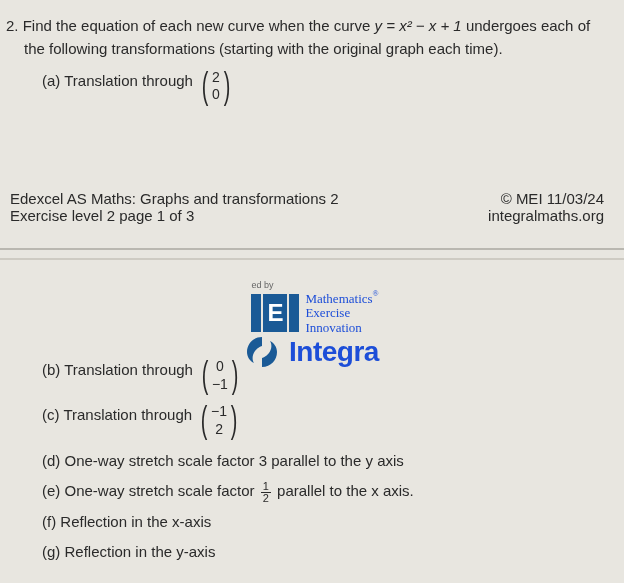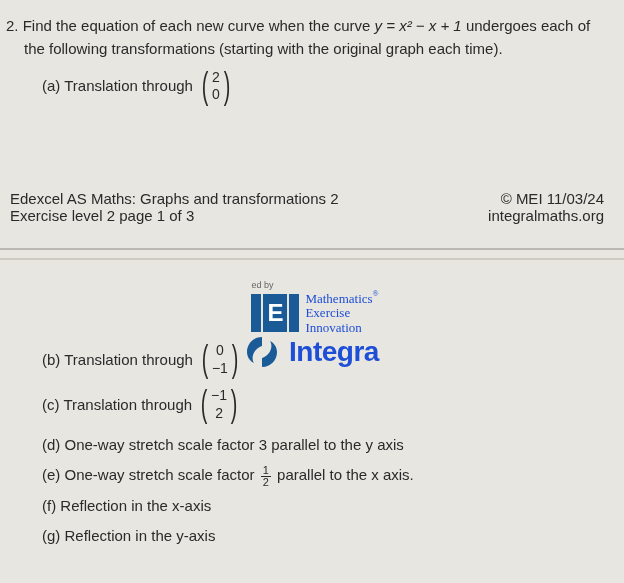--- a/index.html
+++ b/index.html
@@ -21,21 +21,21 @@
   padding-left: 24px;
   text-indent: -18px;
   margin-bottom: 8px;
 }
 .sub-item {
   font-size: 15px;
   line-height: 1.6;
   padding-left: 42px;
   margin-top: 6px;
   display: flex;
-  align-items: center;
+  align-items: flex-start;
   gap: 6px;
 }
 .sub-item-block {
   font-size: 15px;
   line-height: 1.75;
   padding-left: 42px;
   margin-top: 4px;
 }
 .vector {
   display: inline-flex;
@@ -141,21 +141,21 @@
 }
 .integral-mark svg { width: 34px; height: 34px; }
 .integral-text {
   font-size: 28px;
   font-weight: bold;
   color: #1d4ed8;
   letter-spacing: -0.5px;
 }
 .page-bottom {
   position: absolute;
-  top: 336px;
+  top: 352px;
   left: 0;
   right: 8px;
 }
 .frac {
   display: inline-flex;
   flex-direction: column;
   align-items: center;
   font-size: 11px;
   line-height: 1;
   vertical-align: middle;

